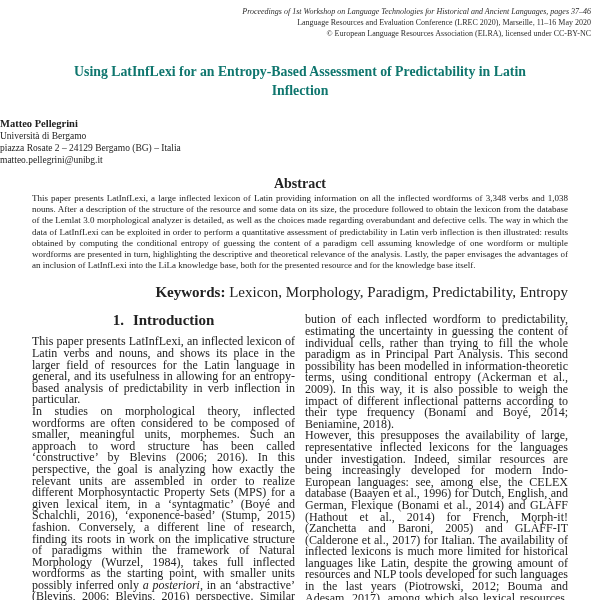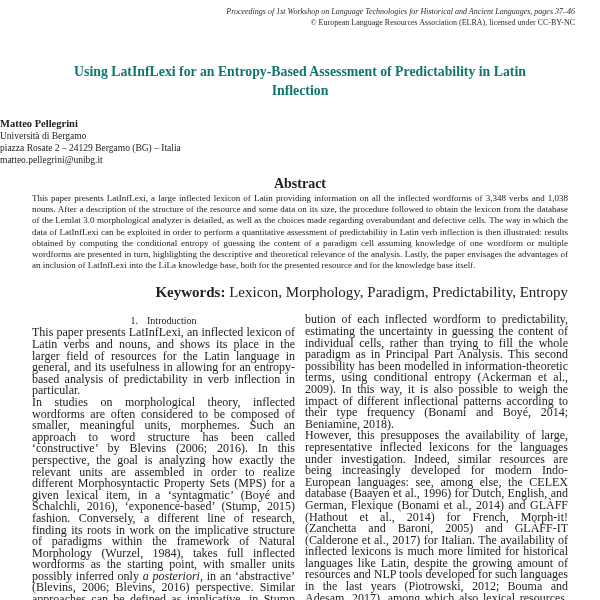--- a/index.html
+++ b/index.html
@@ -14,21 +14,21 @@
     overflow: hidden;
     box-sizing: border-box;
     background: #ffffff;
     color: #222222;
     font-family: "Liberation Serif", "DejaVu Serif", serif;
   }
   
   .pg-header {
     position: absolute;
     top: 6px;
-    right: 25px;
+    right: 9px;
     text-align: right;
     font-size: 8px;
     line-height: 11px;
     color: #2c2c2c;
   }
   .pg-header .italic { font-style: italic; }
 
   
   .title {
     margin: 62px auto 0 auto;
@@ -83,40 +83,42 @@
     display: flex;
     gap: 10px;
     margin: 13px 32px 0 32px;
   }
   .col {
     width: 263px;
     box-sizing: border-box;
   }
   .sec-heading {
     text-align: center;
-    font-weight: normal;
-    font-size: 10px;
+    font-weight: bold;
+    font-size: 15px;
     line-height: 13px;
+    margin-bottom: 9px;
   }
   .sec-gap { display: inline-block; width: 9px; }
   .bp {
     margin: 0;
     text-align: justify;
     font-size: 12px;
     line-height: 11.6px;
     hyphens: auto;
   }
 </style>
 </head>
 <body>
 
 <div class="page">
 
   <div class="pg-header">
     <div class="italic">Proceedings of 1st Workshop on Language Technologies for Historical and Ancient Languages, pages 37–46</div>
+    <div>Language Resources and Evaluation Conference (LREC 2020), Marseille, 11–16 May 2020</div>
     <div>© European Language Resources Association (ELRA), licensed under CC-BY-NC</div>
   </div>
 
   <h1 class="title">Using LatInfLexi for an Entropy-Based Assessment of Predictability in Latin Inflection</h1>
 
   <div class="author-block">
     <div class="author-name">Matteo Pellegrini</div>
     <div class="affil">Università di Bergamo</div>
     <div class="affil">piazza Rosate 2 – 24129 Bergamo (BG) – Italia</div>
     <div class="affil">matteo.pellegrini@unibg.it</div>

